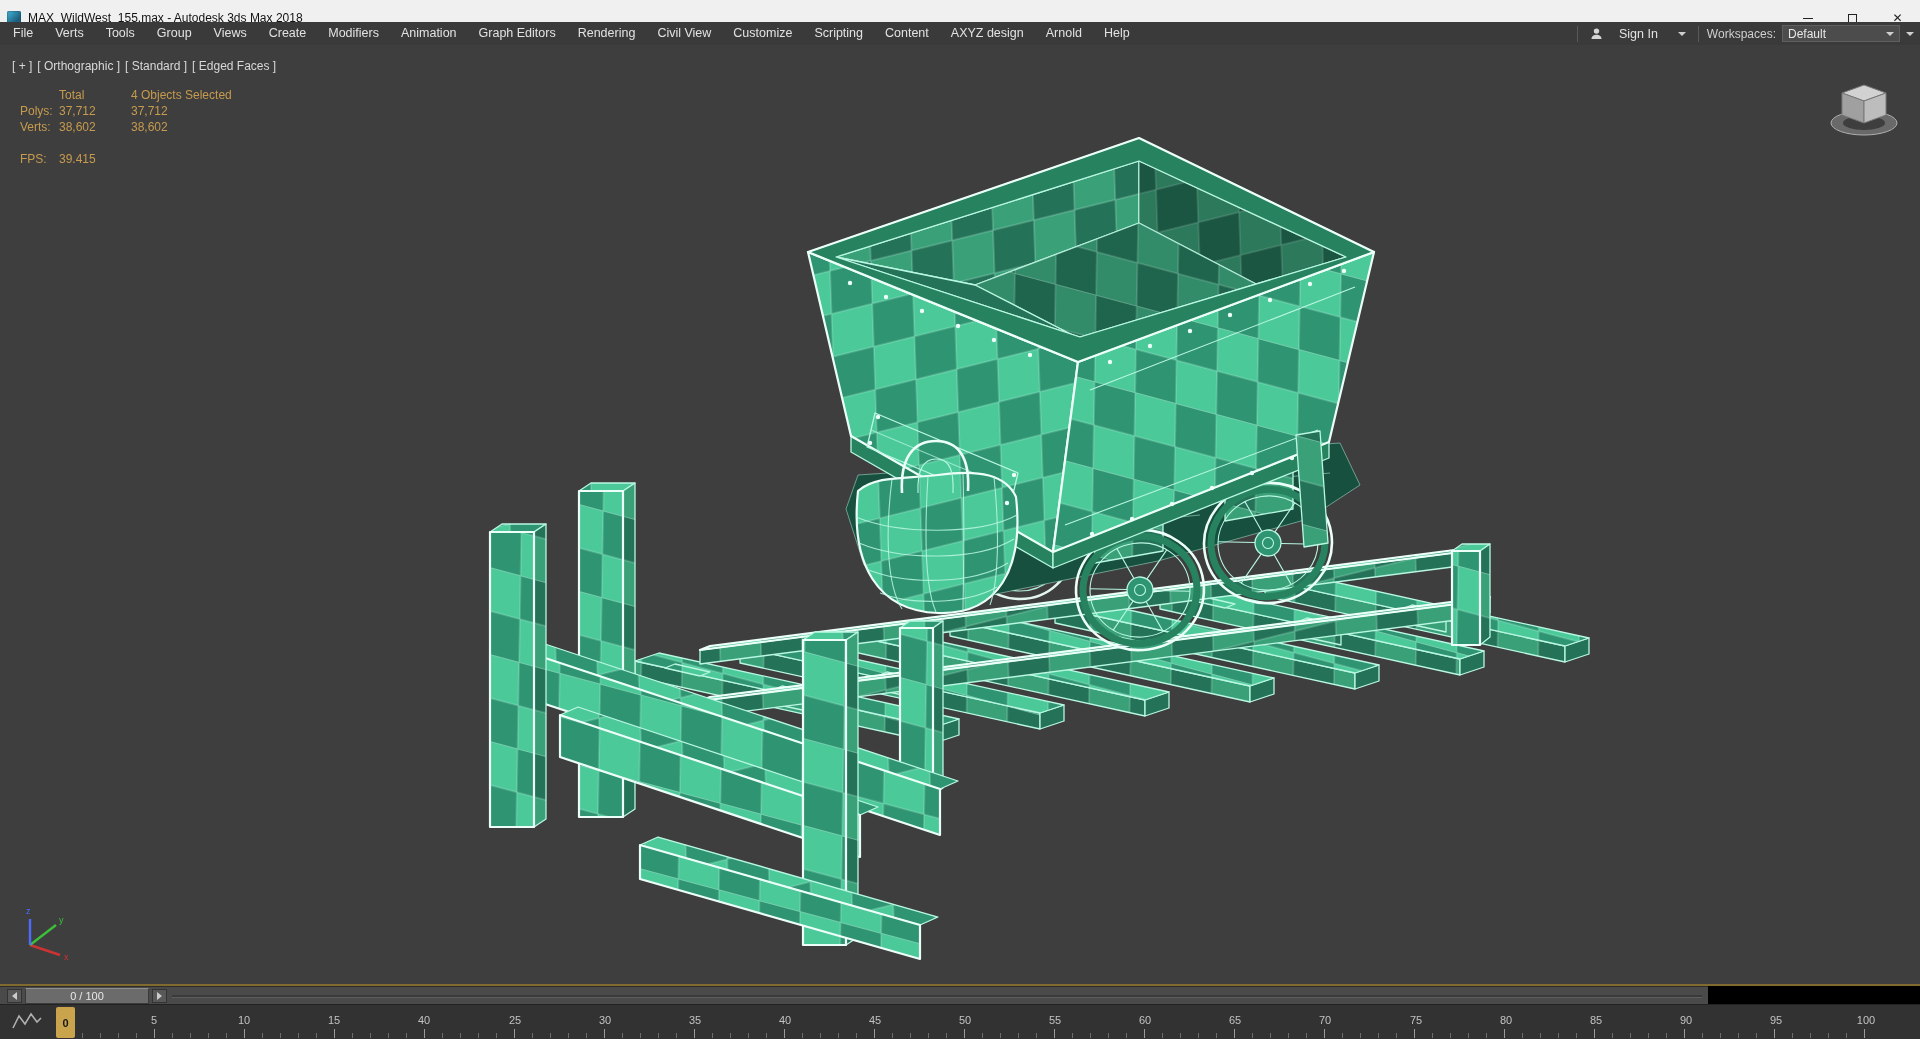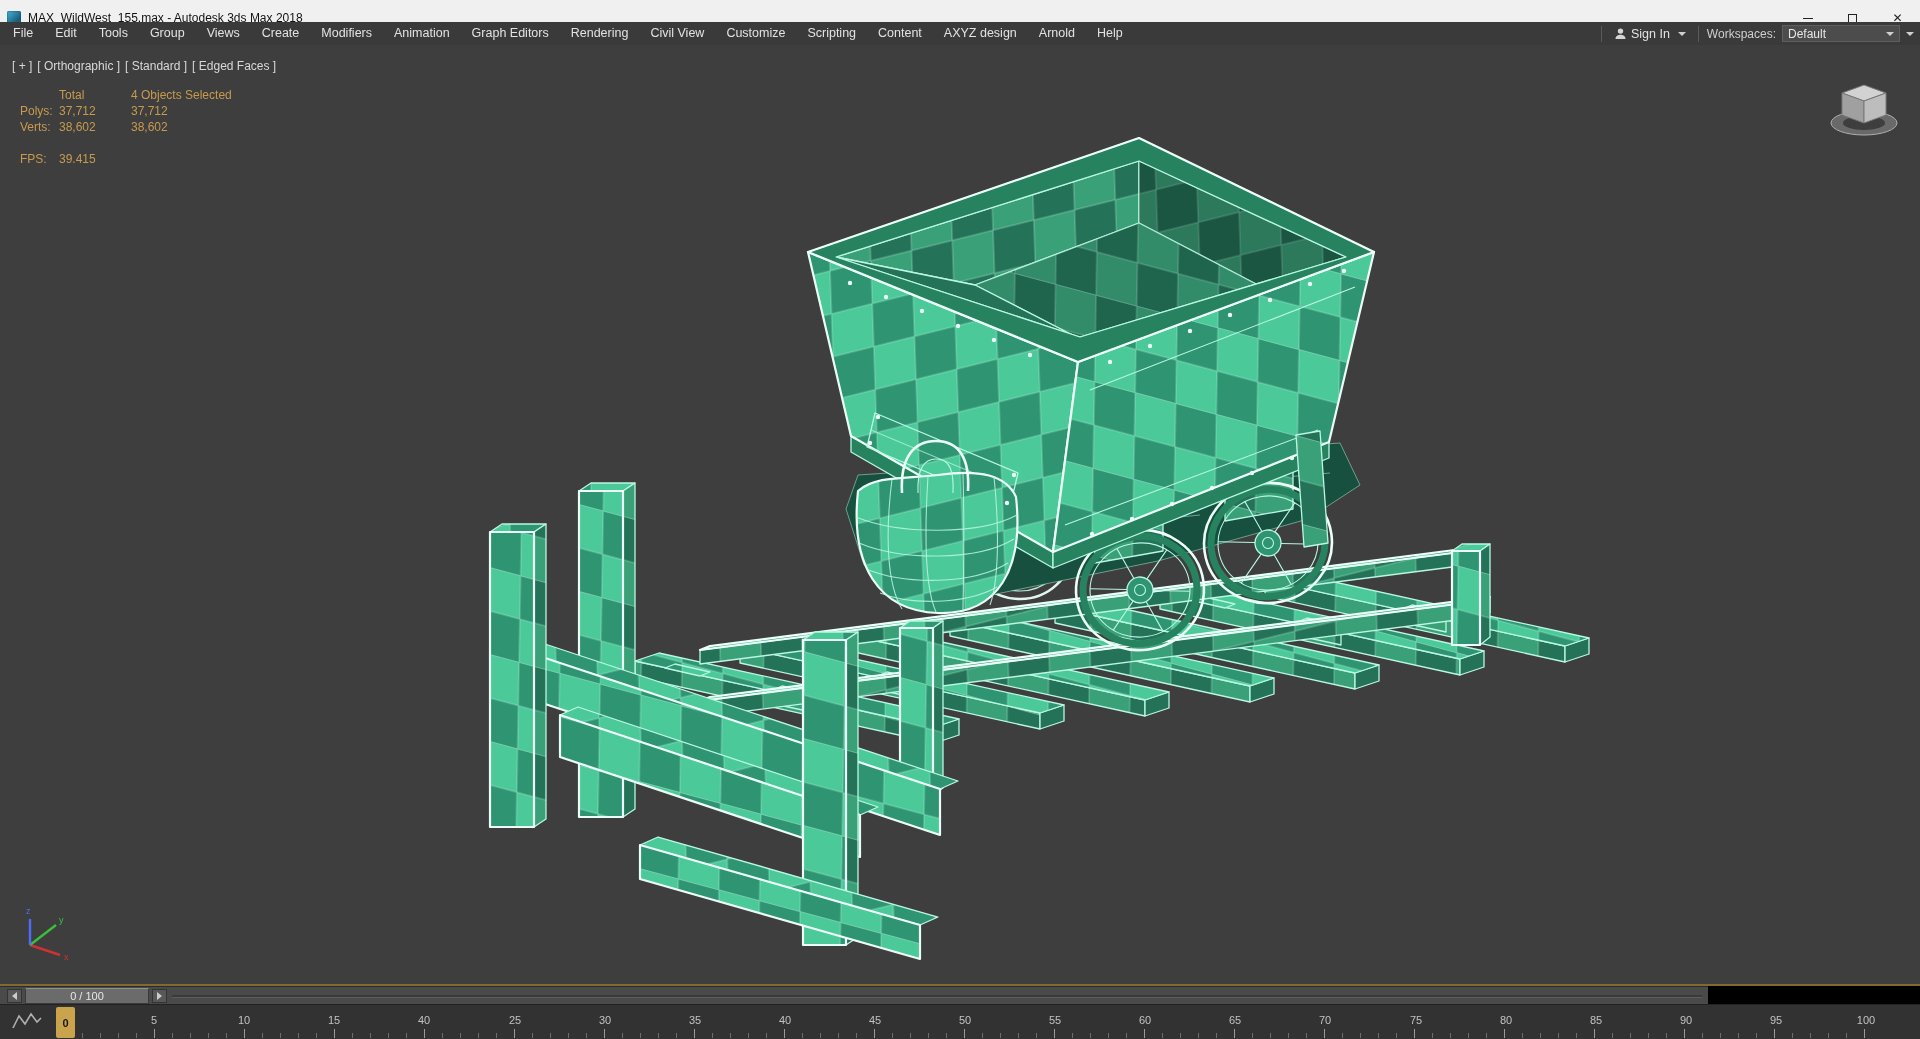--- a/index.html
+++ b/index.html
@@ -17,21 +17,21 @@
   .btn-min i{display:block;width:10px;height:1px;background:#222;}
   .btn-max i{display:block;width:9px;height:9px;border:1px solid #222;}
 
   
   .menubar{position:absolute;left:0;top:22px;width:1920px;height:23px;background:var(--menubar-bg,#3a3a3a);
     display:flex;align-items:center;color:var(--menubar-text,#e2e2e2);font-size:12.5px;text-align:right;}
   .menubar nav{display:flex;align-items:center;height:100%;margin-left:2px;}
   .menu-item{padding:0 11px;line-height:23px;white-space:nowrap;cursor:default;}
   .menu-right{margin-left:auto;display:flex;align-items:center;height:100%;}
   .vsep{width:1px;height:16px;background:#5a5a5a;margin:0 8px;}
-  .signin{display:flex;align-items:center;gap:4px;padding:0 4px;}
+  .signin{display:flex;align-items:center;gap:16px;padding:0 4px;}
   .caret{width:0;height:0;border-left:4px solid transparent;border-right:4px solid transparent;
     border-top:4px solid #cfcfcf;margin-left:4px;}
   .ws-label{font-size:12px;color:#cfcfcf;margin-right:6px;white-space:nowrap;}
   .ws-select{width:118px;height:17px;background:#4c4c4c;border:1px solid #5f5f5f;display:flex;
     align-items:center;padding:0 5px;font-size:12px;color:#e6e6e6;margin-right:4px;}
   .ws-select .caret{margin-left:auto;}
   .overflow-caret{margin:0 6px 0 2px;}
 
   
   .viewport{position:absolute;left:0;top:45px;width:1920px;height:939px;background:var(--viewport-bg,#3e3e3e);}
@@ -98,21 +98,21 @@
     <div class="win-btn btn-max">
         <i></i>
       </div>
     <div class="win-btn">✕</div>
   </div>
 </div>
 
 <div class="menubar">
   <nav>
     <span class="menu-item">File</span>
-    <span class="menu-item">Edit</span>
+    <span class="menu-item">Verts</span>
     <span class="menu-item">Tools</span>
     <span class="menu-item">Group</span>
     <span class="menu-item">Views</span>
     <span class="menu-item">Create</span>
     <span class="menu-item">Modifiers</span>
     <span class="menu-item">Animation</span>
     <span class="menu-item">Graph Editors</span>
     <span class="menu-item">Rendering</span>
     <span class="menu-item">Civil View</span>
     <span class="menu-item">Customize</span>

